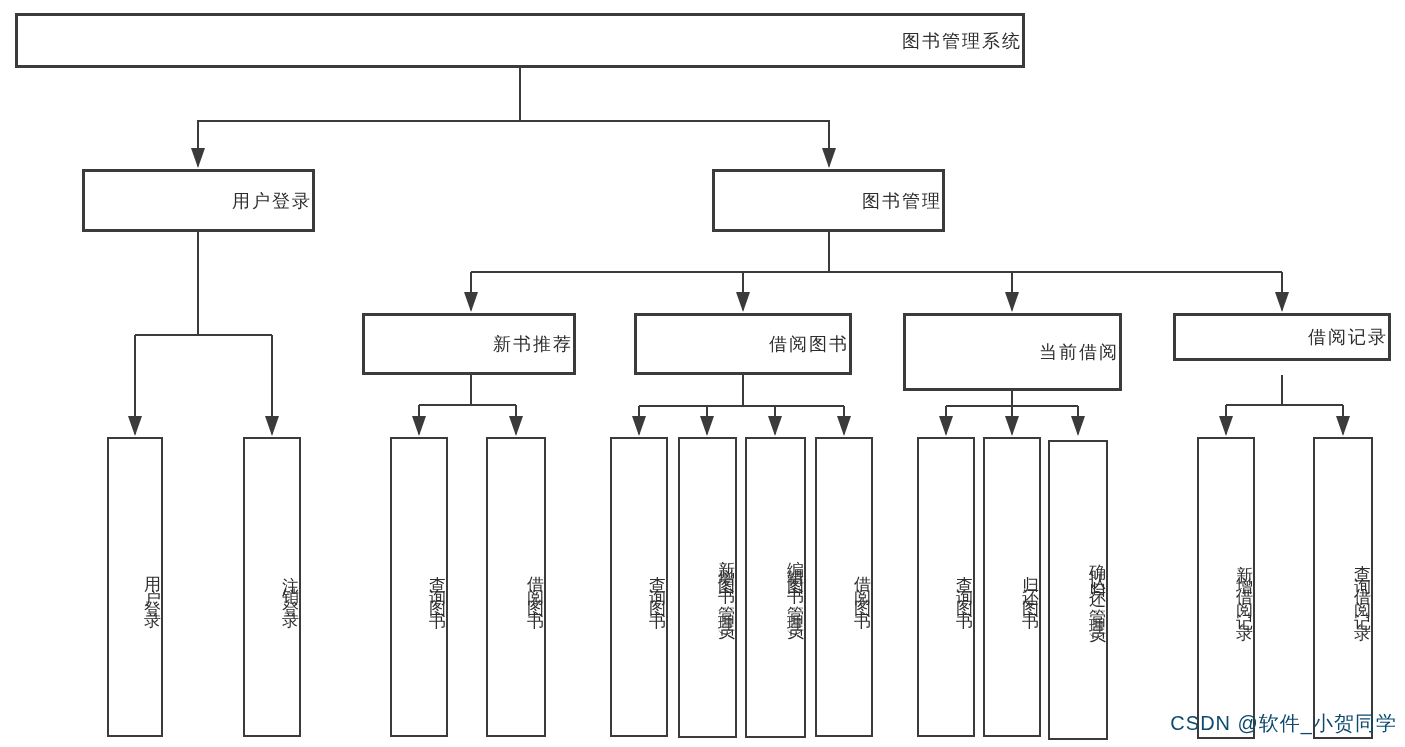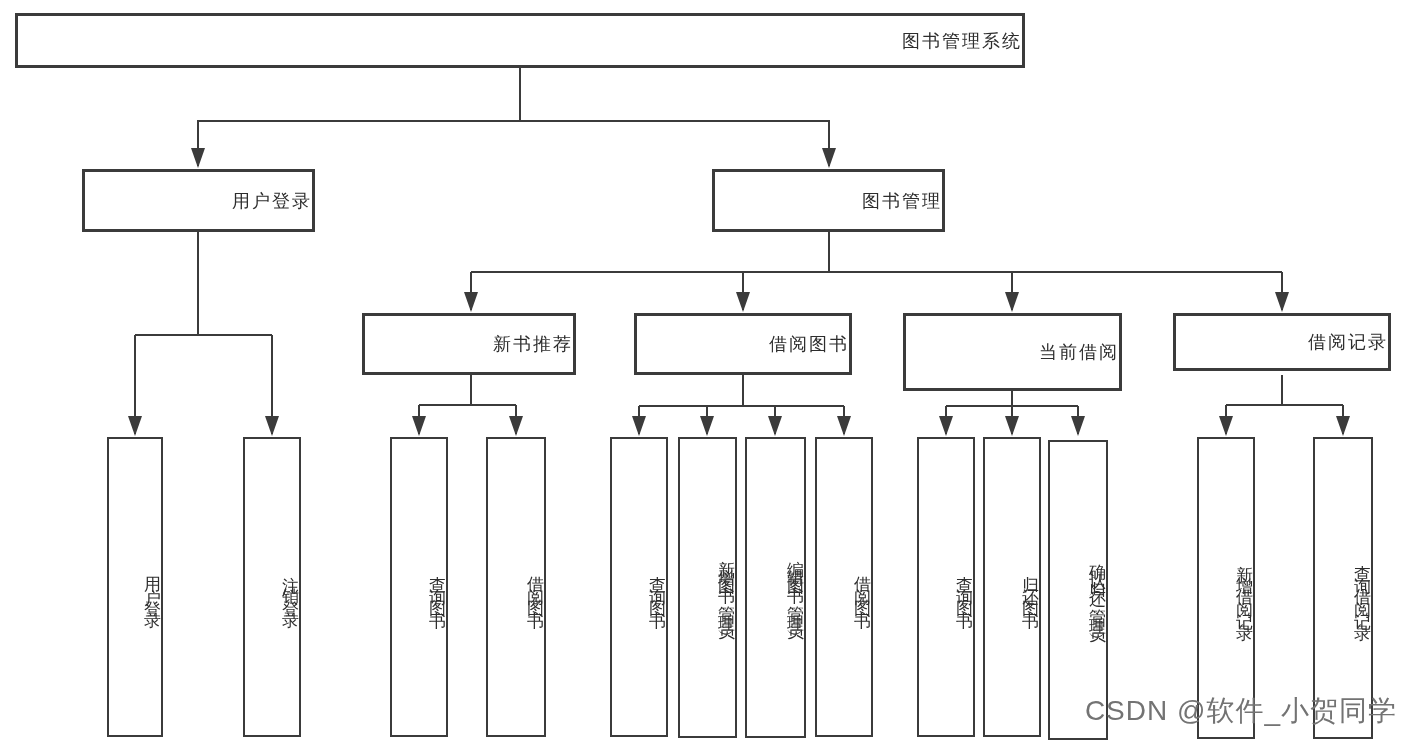--- a/index.html
+++ b/index.html
@@ -43,23 +43,23 @@
     line-height:1;
     letter-spacing:12px;
     color:#2d2d2d;
   }
   .vlbl.long{
     letter-spacing:9px;
   }
   .watermark{
     position:absolute;
     right:8px;
-    bottom:17px;
-    font-size:28px;
-    color:#737373;
+    bottom:10px;
+    font-size:20px;
+    color:#0c4a6e;
     letter-spacing:1px;
     z-index:3;
     white-space:nowrap;
   }
 </style>
 </head>
 <body>
 
 <div class="canvas">
 
@@ -119,21 +119,21 @@
 
   <div class="node" style="left:362px;top:313px;width:214px;height:62px">
     <span class="lbl">新书推荐</span>
   </div>
   <div class="node" style="left:634px;top:313px;width:218px;height:62px">
     <span class="lbl">借阅图书</span>
   </div>
   <div class="node" style="left:903px;top:313px;width:219px;height:78px">
     <span class="lbl">当前借阅</span>
   </div>
-  <div class="node" style="left:1173px;top:313px;width:218px;height:58px">
+  <div class="node" style="left:1173px;top:313px;width:218px;height:48px">
     <span class="lbl">借阅记录</span>
   </div>
 
   <div class="node v" style="left:107px;top:437px;width:56px;height:300px">
     <span class="vlbl">用户登录</span>
   </div>
   <div class="node v" style="left:243px;top:437px;width:58px;height:300px">
     <span class="vlbl">注销登录</span>
   </div>
 

